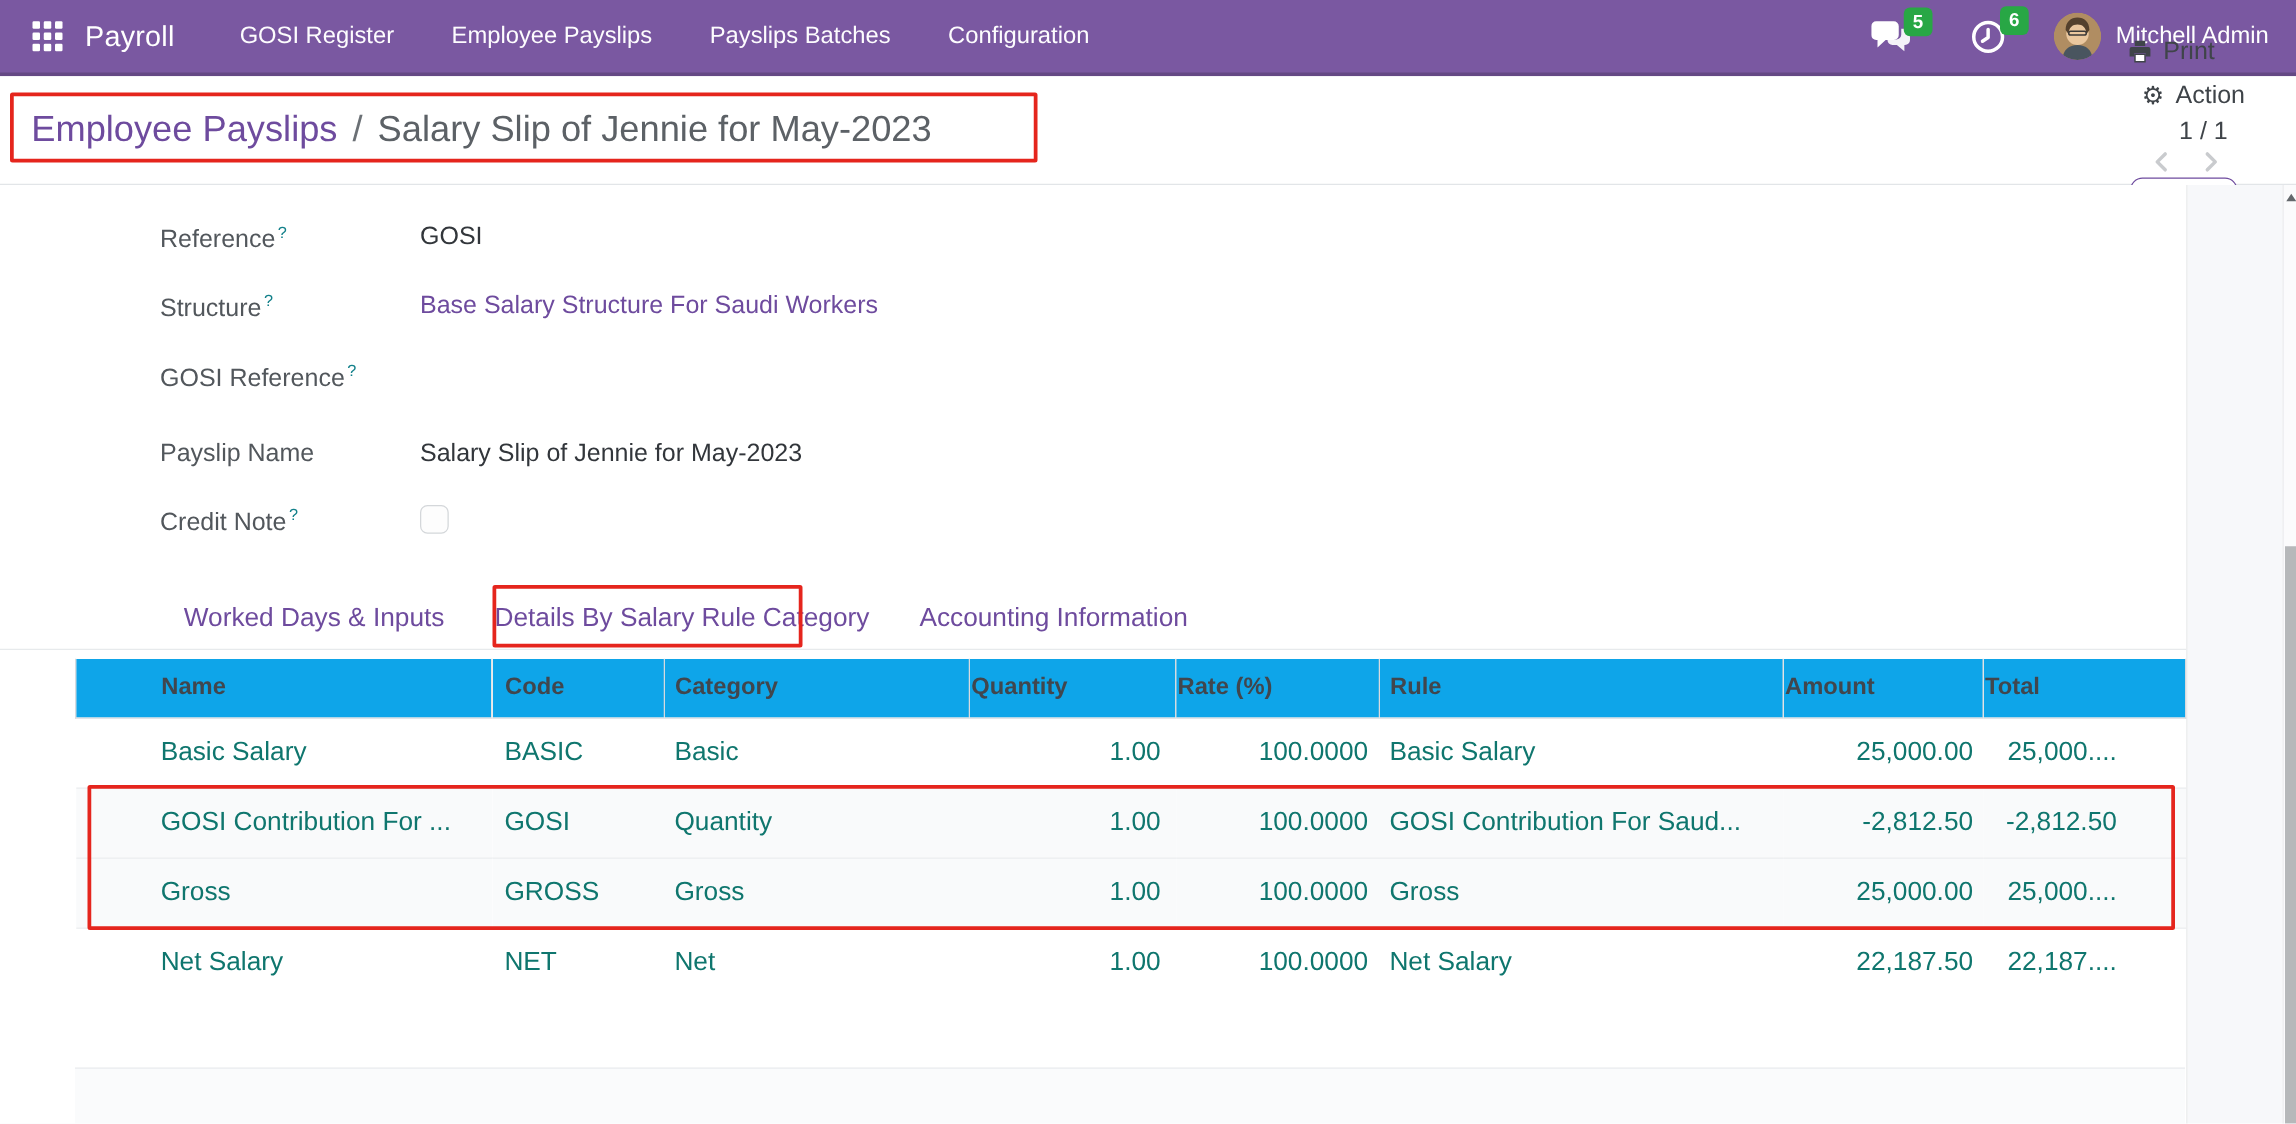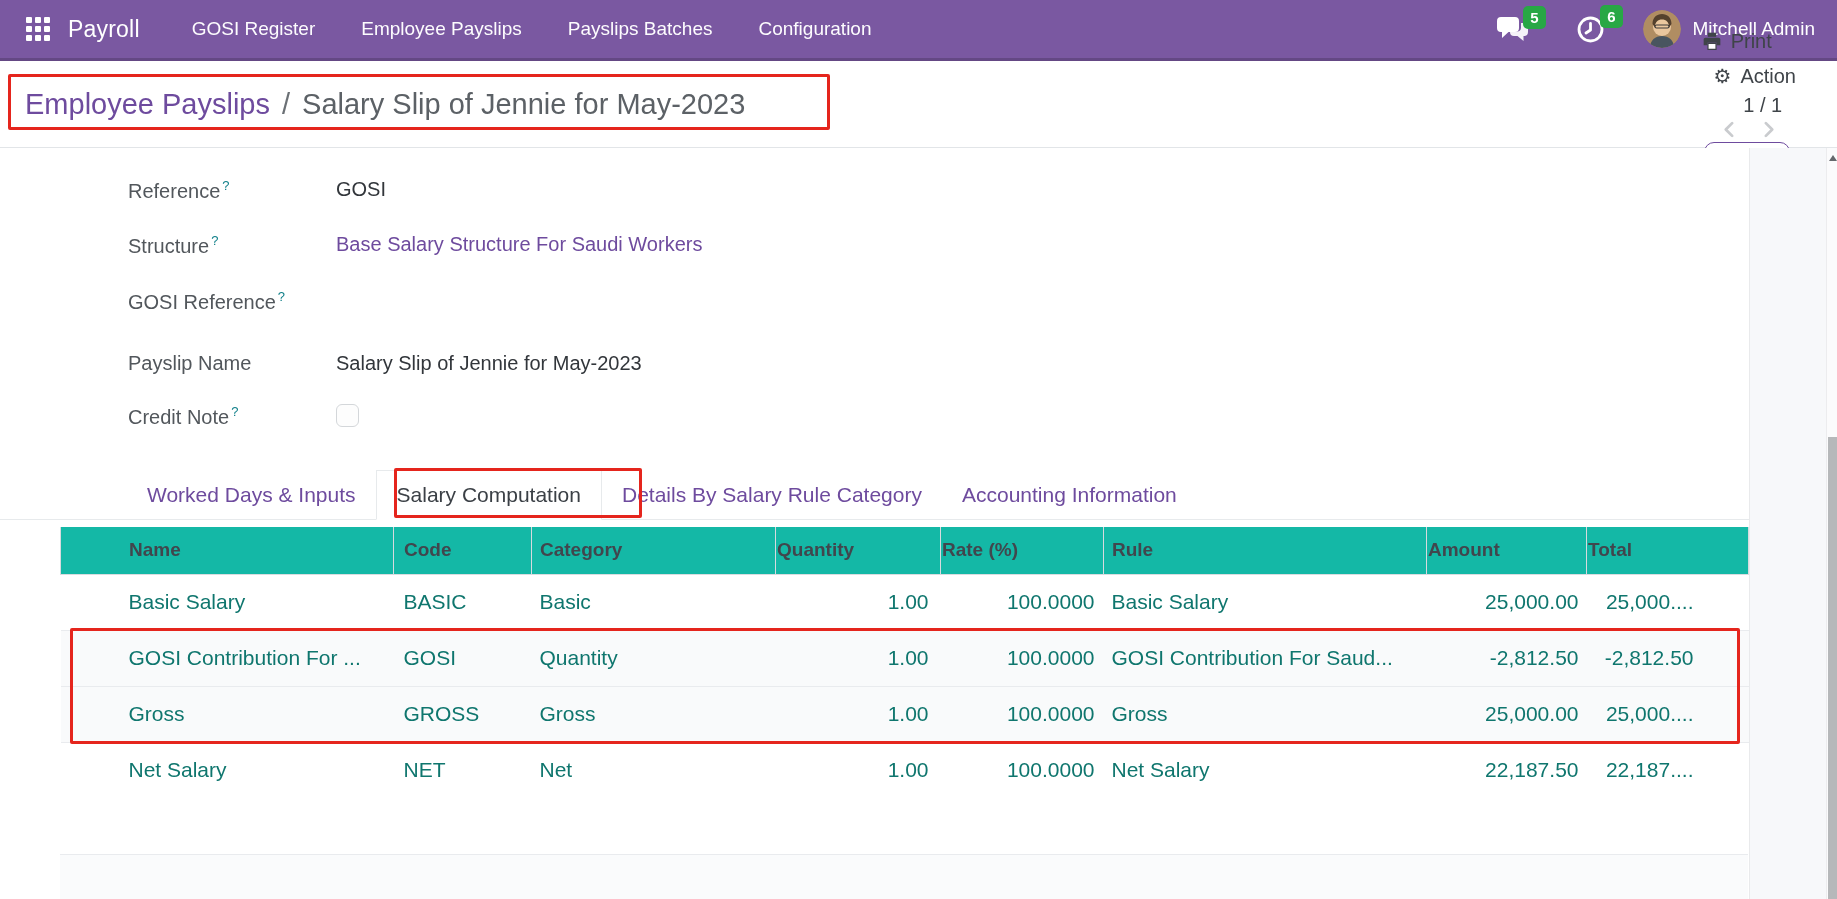--- a/index.html
+++ b/index.html
@@ -56,21 +56,21 @@
             background:#fdfdfd;cursor:pointer;}
 
   
   .tabs{position:absolute;top:322px;left:0;right:0;height:50px;display:flex;align-items:stretch;
         padding-left:127px;border-bottom:1px solid #e7eaec;}
   .tab{display:flex;align-items:center;padding:0 20px;font-size:21px;color:#6e4b9e;cursor:pointer;white-space:nowrap;text-align:center;}
   .tab.active{color:#3b4046;background:#fff;border:1px solid #e7eaec;border-bottom:1px solid #fff;margin-bottom:-1px;}
 
   
   .grid-table{position:absolute;top:379px;left:60px;width:1688px;border-collapse:collapse;table-layout:fixed;}
-  .grid-table th{height:47px;background:#14b8a6;font-size:19px;font-weight:700;color:#41464d;
+  .grid-table th{height:47px;background:#0ea5e9;font-size:19px;font-weight:700;color:#41464d;
                  border-left:1px solid #d7dade;border-bottom:1px solid #d9dcdf;white-space:nowrap;
                  overflow:hidden;text-align:left;cursor:pointer;}
   .grid-table th:last-child{border-right:1px solid #d7dade;}
   .grid-table td{height:56px;font-size:21px;color:#0f766e;border-top:1px solid #e9ebee;
                  white-space:nowrap;overflow:hidden;cursor:pointer;}
   .grid-table tr.even td{background:#f9fafb;}
   .c-name{padding-left:68px;}
   .c-code{padding-left:10px;}
   .c-cat,.c-rule{padding-left:8px;}
   .num{text-align:right;}
@@ -214,21 +214,20 @@
         <span class="f-label"><span>Payslip Name</span></span>
         <span class="f-value">Salary Slip of Jennie for May-2023</span>
       </div>
       <div class="f-row" style="top:256px;">
         <span class="f-label"><span>Credit Note</span><sup>?</sup></span>
         <span class="checkbox"></span>
       </div>
 
       <div class="tabs">
         <span class="tab">Worked Days &amp; Inputs</span>
-        <span class="tab active">Salary Computation</span>
         <span class="tab">Details By Salary Rule Category</span>
         <span class="tab">Accounting Information</span>
       </div>
 
       <table class="grid-table">
         <colgroup>
           <col style="width:333px">
             <col style="width:138px">
             <col style="width:244px">
             <col style="width:165px">

